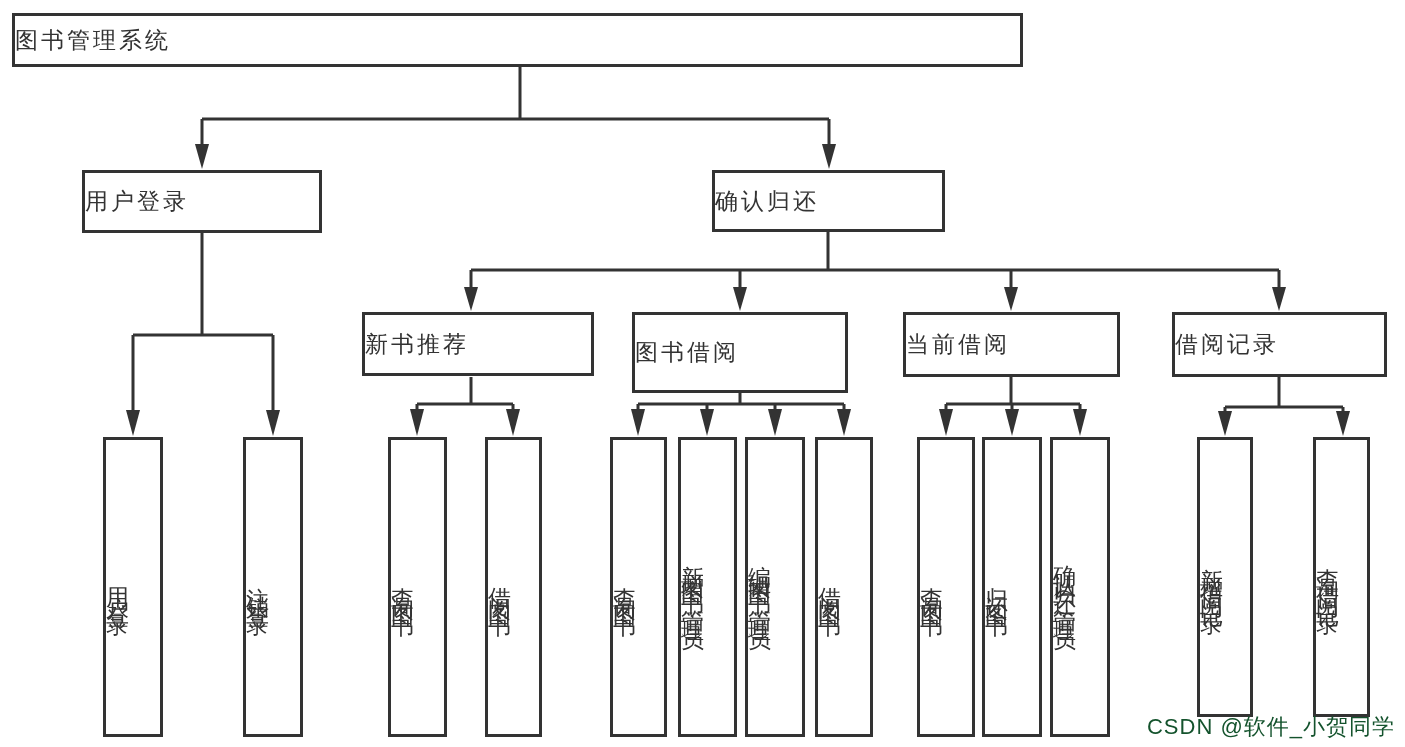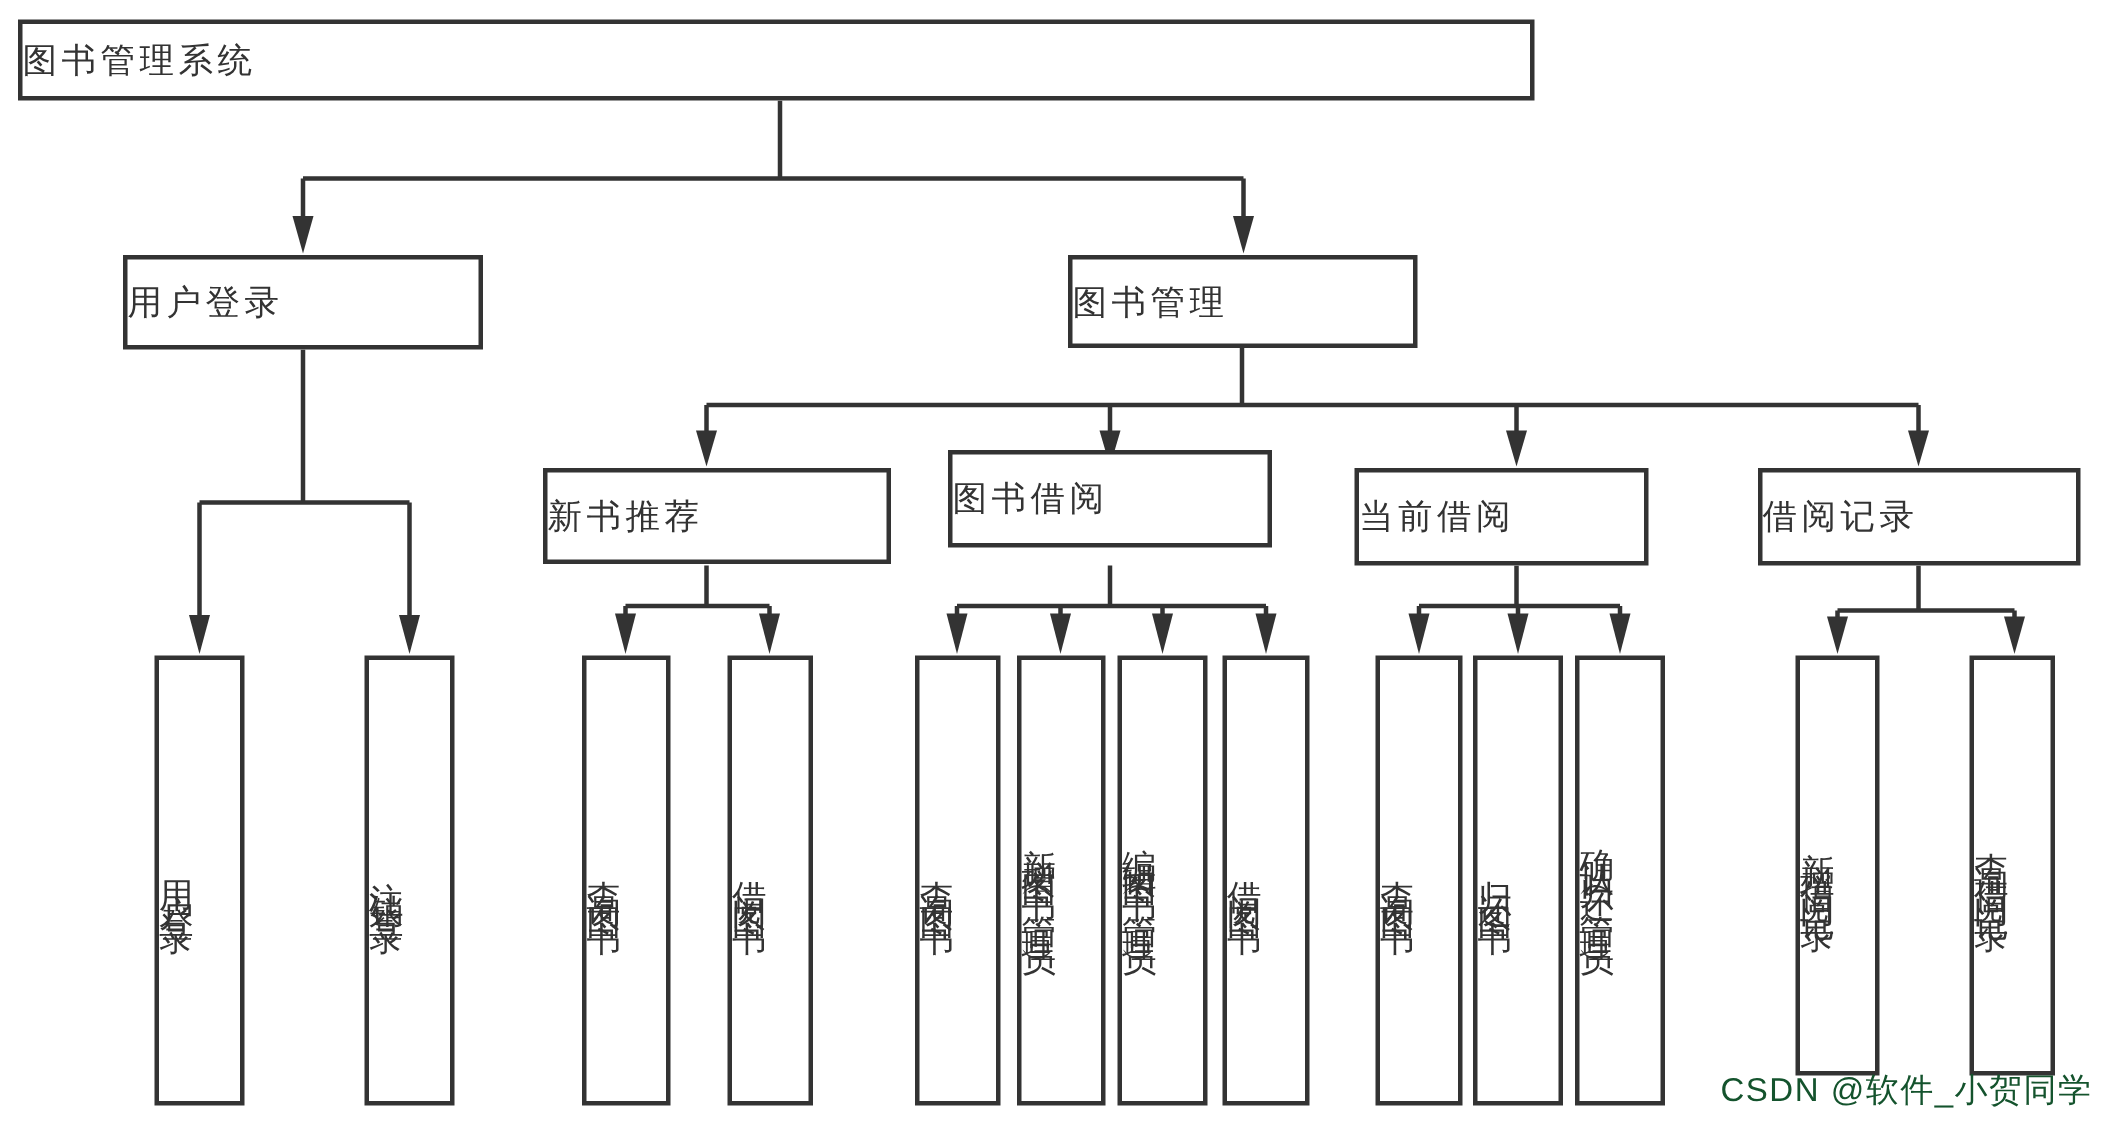--- a/index.html
+++ b/index.html
@@ -38,22 +38,22 @@
     letter-spacing: 9px;
     line-height: 1;
     color: #333333;
     white-space: nowrap;
   }
   
   .n-root   { left: 12px;   top: 13px;  width: 1011px; height: 54px; }
   .n-login  { left: 82px;   top: 170px; width: 240px;  height: 63px; }
   .n-mgmt   { left: 712px;  top: 170px; width: 233px;  height: 62px; }
   .n-newrec { left: 362px;  top: 312px; width: 232px;  height: 64px; }
-  .n-borrow { left: 632px;  top: 300px; width: 216px;  height: 65px; }
-  .n-curr   { left: 903px;  top: 312px; width: 196px;  height: 65px; }
+  .n-borrow { left: 632px;  top: 312px; width: 216px;  height: 81px; }
+  .n-curr   { left: 903px;  top: 312px; width: 217px;  height: 65px; }
   .n-record { left: 1172px; top: 312px; width: 215px;  height: 65px; }
   .l-a1 { left: 103px;  top: 437px; width: 60px; height: 300px; }
   .l-a2 { left: 243px;  top: 437px; width: 60px; height: 300px; }
   .l-b1 { left: 388px;  top: 437px; width: 59px; height: 300px; }
   .l-b2 { left: 485px;  top: 437px; width: 57px; height: 300px; }
   .l-c1 { left: 610px;  top: 437px; width: 57px; height: 300px; }
   .l-c2 { left: 678px;  top: 437px; width: 59px; height: 300px; }
   .l-c3 { left: 745px;  top: 437px; width: 60px; height: 300px; }
   .l-c4 { left: 815px;  top: 437px; width: 58px; height: 300px; }
   .l-d1 { left: 917px;  top: 437px; width: 58px; height: 300px; }
@@ -117,21 +117,21 @@
   </svg>
 
   <div class="box n-root">
     <span class="h-label">图书管理系统</span>
   </div>
 
   <div class="box n-login">
     <span class="h-label">用户登录</span>
   </div>
   <div class="box n-mgmt">
-    <span class="h-label">图书管理</span>
+    <span class="h-label">确认归还</span>
   </div>
 
   <div class="box n-newrec">
     <span class="h-label">新书推荐</span>
   </div>
   <div class="box n-borrow">
     <span class="h-label">图书借阅</span>
   </div>
   <div class="box n-curr">
     <span class="h-label">当前借阅</span>

